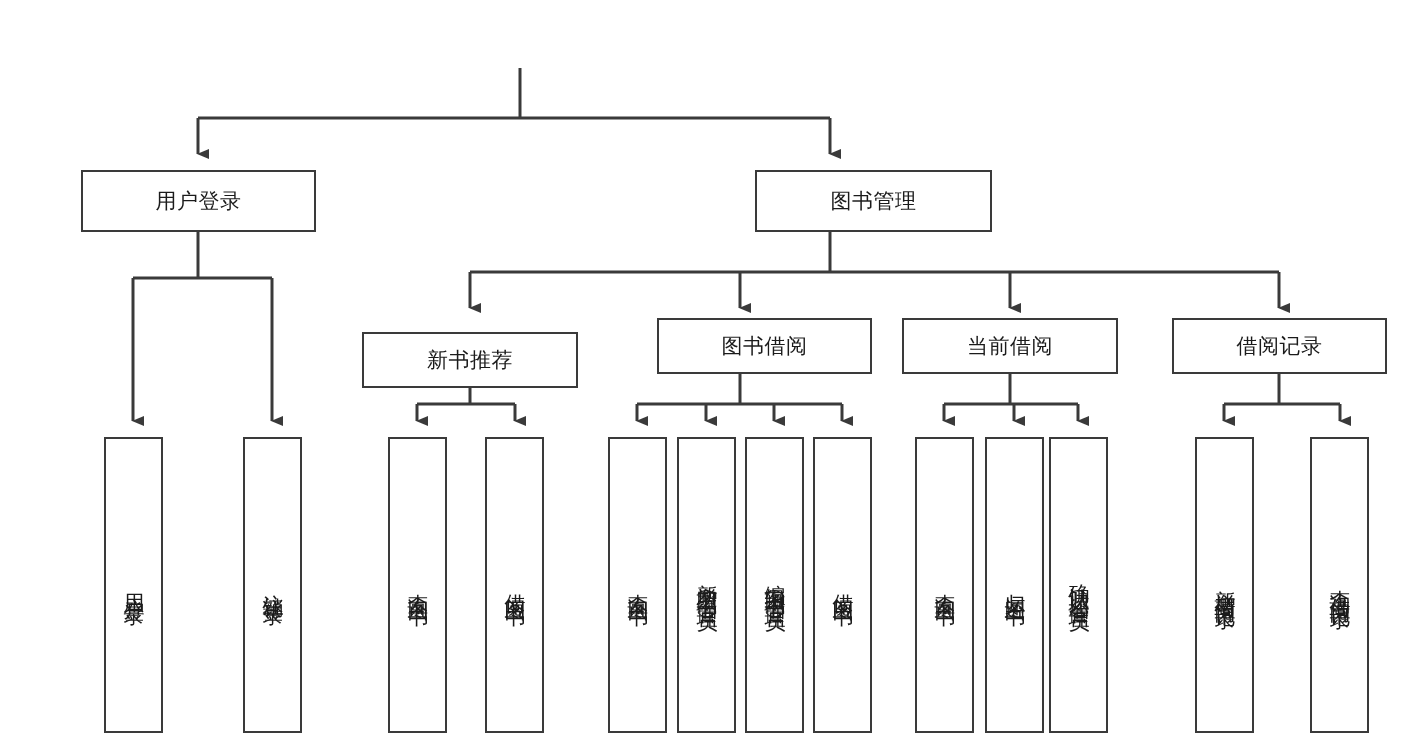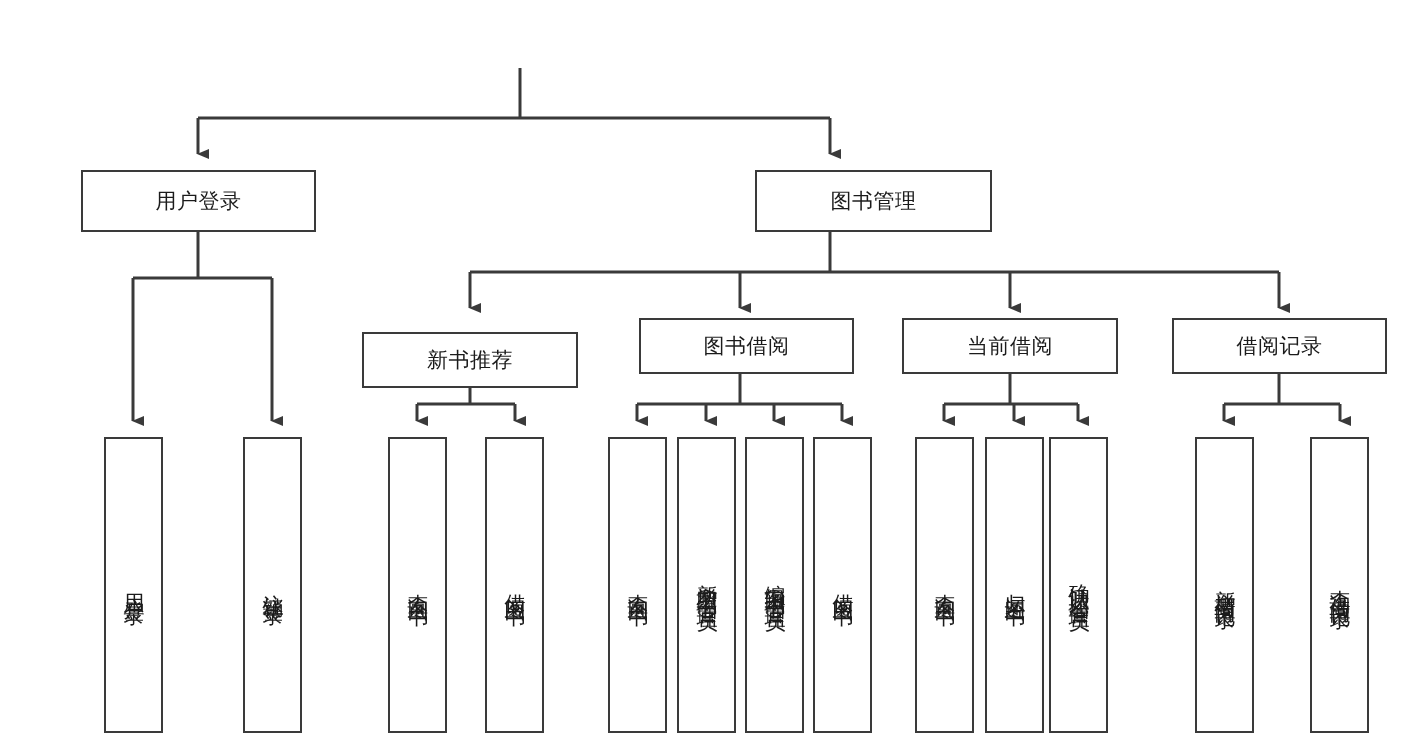--- a/index.html
+++ b/index.html
@@ -121,21 +121,21 @@
   <div class="node" style="left:81px; top:170px; width:235px; height:62px;">
     <span class="node-label">用户登录</span>
   </div>
   <div class="node" style="left:711px; top:170px; width:237px; height:62px;margin-left:44px;">
     <span class="node-label">图书管理</span>
   </div>
 
   <div class="node" style="left:362px; top:318px; width:216px; height:56px;margin-top:14px;">
     <span class="node-label">新书推荐</span>
   </div>
-  <div class="node" style="left:639px; top:318px; width:215px; height:56px;">
+  <div class="node" style="left:657px; top:318px; width:215px; height:56px;">
     <span class="node-label">图书借阅</span>
   </div>
   <div class="node" style="left:1172px; top:318px; width:215px; height:56px;">
     <span class="node-label">借阅记录</span>
   </div>
   <div class="node" style="left:902px; top:318px; width:216px; height:56px;">
     <span class="node-label">当前借阅</span>
   </div>
 
   <div class="node vertical" style="left:104px; top:437px; width:59px; height:296px;">

